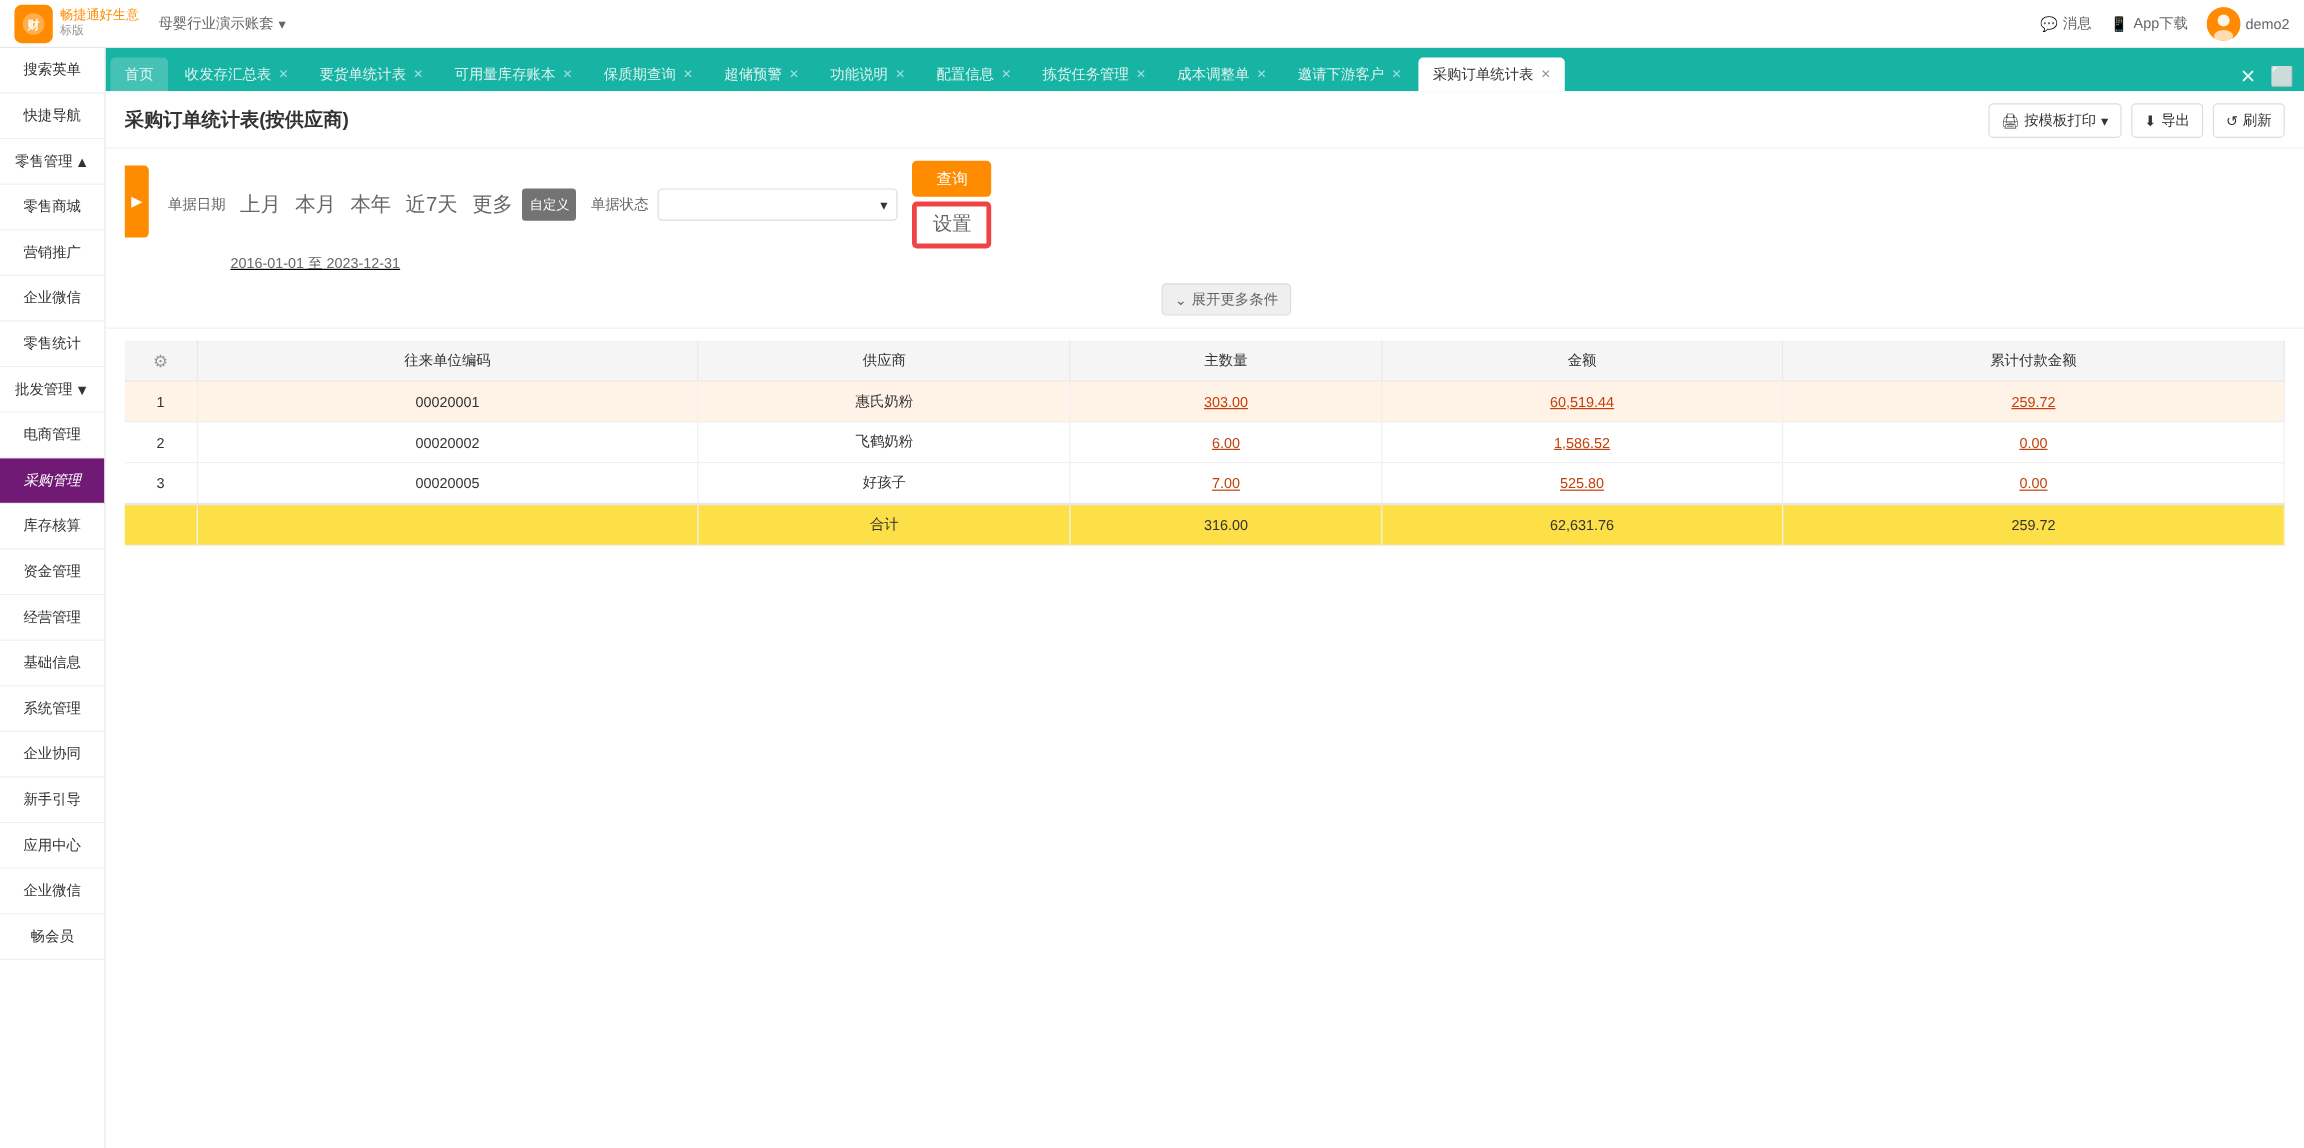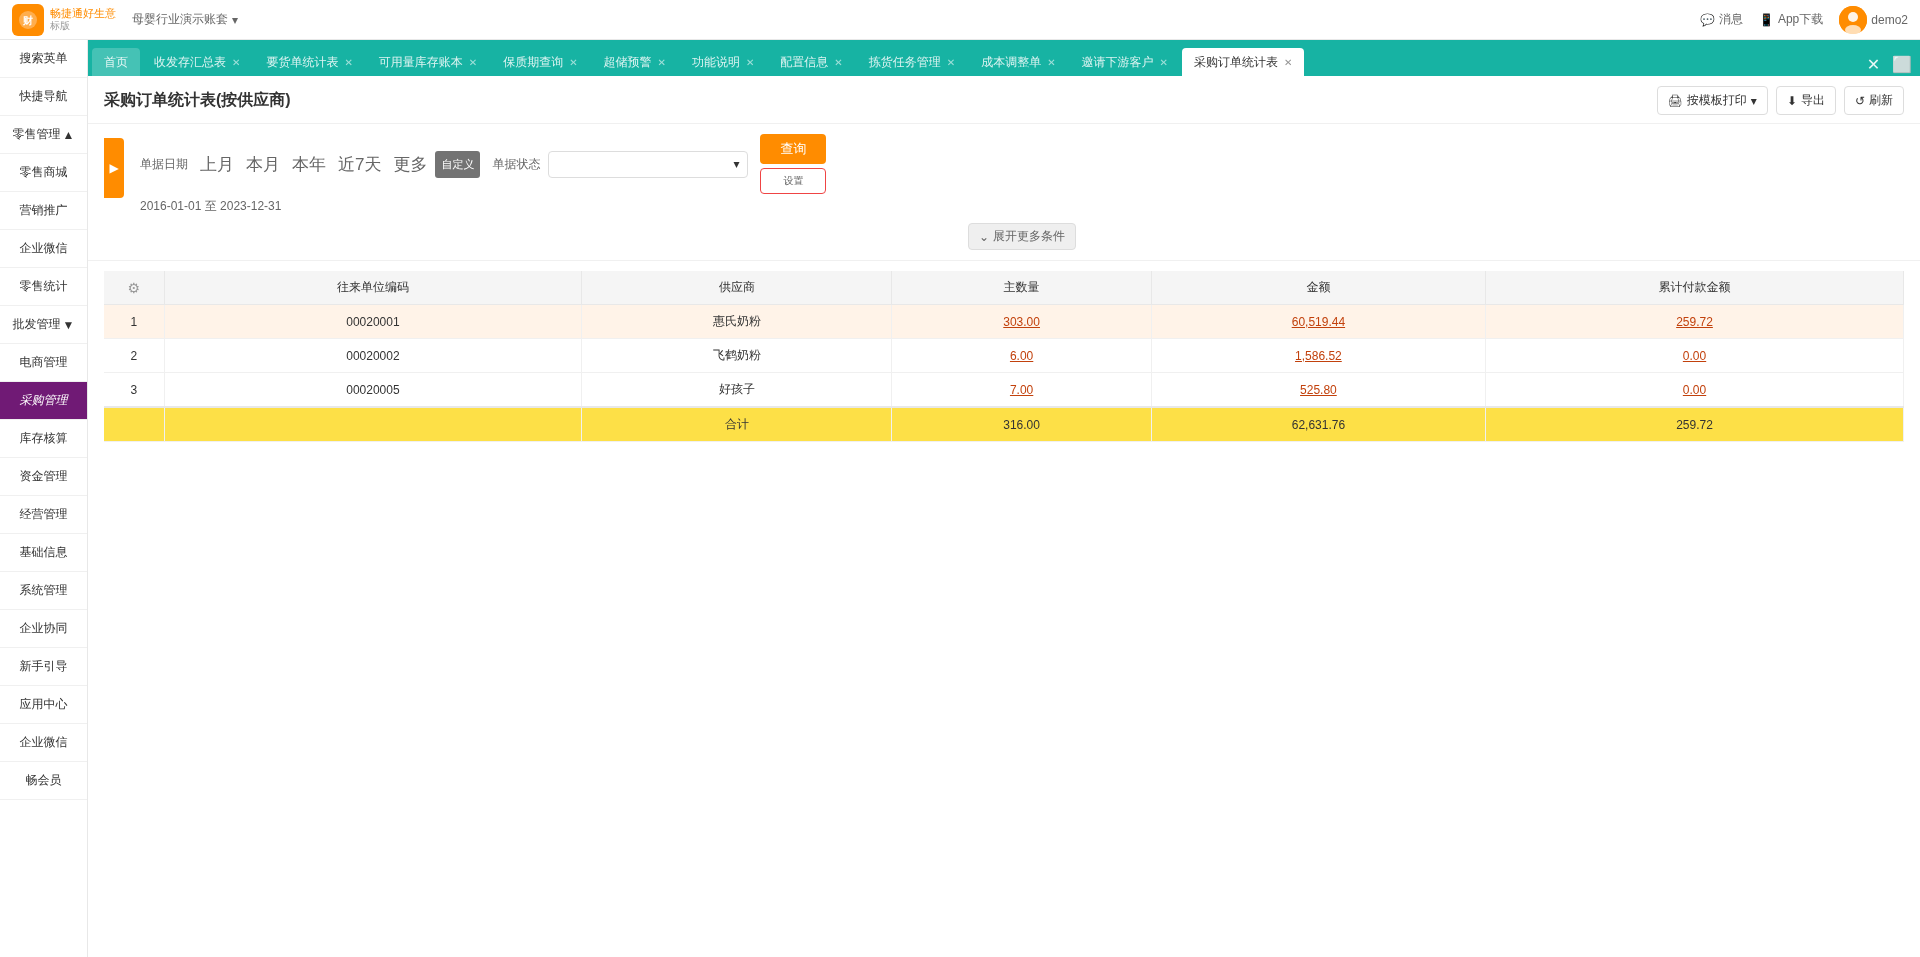--- a/index.html
+++ b/index.html
@@ -55,21 +55,21 @@
     .filter-date-shortcuts { display: flex; gap: 4px; }
     .date-shortcut { font-size: 17px; color: #666; cursor: pointer; padding: 2px 4px; }
     .date-range { font-size: 12px; color: #666; }
     .date-tag { display: inline-flex; align-items: center; background: #737373; color: #fff; border-radius: 3px; padding: 1px 6px; font-size: 11px; }
     .filter-select { border: 1px solid #ddd; border-radius: 4px; padding: 4px 8px; font-size: 12px; width: 200px; display: flex; align-items: center; justify-content: space-between; cursor: pointer; color: #333; }
     .filter-input { border: 1px solid #ddd; border-radius: 4px; padding: 4px 8px; font-size: 12px; width: 200px; color: #999; }
     .expand-more-btn { display: flex; align-items: center; gap: 4px; color: #666; font-size: 12px; cursor: pointer; border: 1px solid #ddd; border-radius: 4px; padding: 4px 10px; }
 
     
     .btn-query { background: #ff8c00; color: #fff; border: none; border-radius: 4px; padding: 6px 20px; font-size: 13px; cursor: pointer; }
-    .btn-settings { background: #fff; color: #666; border: 1px solid #ef4444; border-radius: 4px; padding: 5px 12px; font-size: 10px; cursor: pointer; }
+    .btn-settings { background: #fff; color: #666; border: 4px solid #ef4444; border-radius: 4px; padding: 5px 12px; font-size: 16px; cursor: pointer; }
 
     
     .right-action-area { display: flex; flex-direction: column; gap: 4px; }
 
     
     .table-area { padding: 10px 16px; }
     .data-table { width: 100%; border-collapse: collapse; font-size: 12px; }
     .data-table th { background: #f5f5f5; text-align: center; padding: 8px 10px; color: #333; font-weight: 500; border-bottom: 1px solid #e8e8e8; border-right: 1px solid #e8e8e8; }
     .data-table td { padding: 8px 10px; text-align: center; border-bottom: 1px solid #f0f0f0; border-right: 1px solid #f0f0f0; color: #333; }
     .data-table tr.row-highlight { background: #fff3e8; }
@@ -306,21 +306,21 @@
                 </div>
               </div>
 
 
               <div class="right-action-area">
                 <button class="btn-query">查询</button>
                 <button class="btn-settings">设置</button>
               </div>
             </div>
 
-            <div style="margin-top:4px; ">
+            <div style="margin-top:4px; margin-left:52px;text-decoration:underline;">
               <span class="date-range">2016-01-01 至 2023-12-31</span>
             </div>
 
             <div class="filter-expand-row">
               <button class="expand-more-btn">
                 <span>⌄</span>
                 <span>展开更多条件</span>
               </button>
             </div>
           </div>

